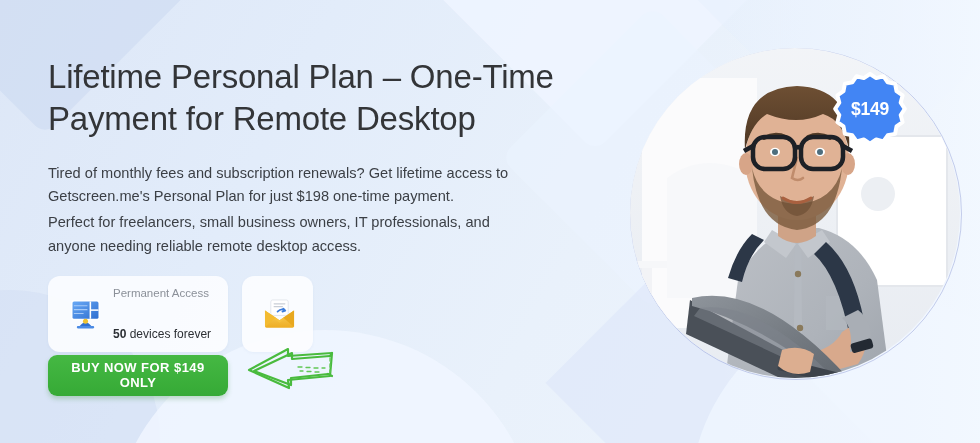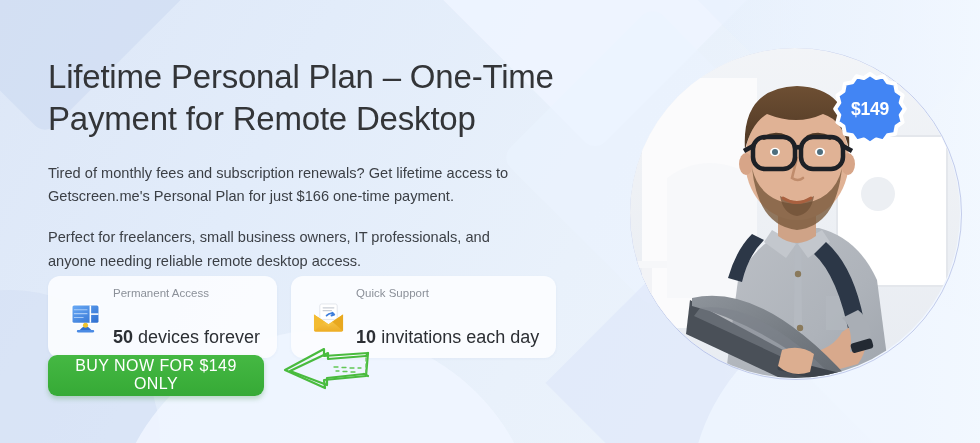--- a/index.html
+++ b/index.html
@@ -105,21 +105,21 @@
     color: #333538;
   }
   .paragraph {
     margin: 0;
     font-size: 14.6px;
     line-height: 1.62;
     color: #3b3f45;
     max-width: 470px;
   }
   .p1 { margin-top: 22px; }
-  .p2 { margin-top: 17px; max-width: 480px; }
+  .p2 { margin-top: 2px; max-width: 480px; }
 
   
   .features {
     position: absolute;
     left: 48px;
     top: 276px;
     display: flex;
     gap: 14px;
     z-index: 5;
   }
@@ -140,48 +140,48 @@
   }
   .feature-text { line-height: 1.1; }
   .feature-title {
     display: block;
     font-size: 11.5px;
     color: #8b9099;
     margin-bottom: 18px;
   }
   .feature-value {
     display: block;
-    font-size: 18px;
+    font-size: 12px;
     color: #2c2f34;
     margin-top: 28px;
   }
   .feature-value b { font-weight: 700; }
 
   
   .cta-row {
     position: absolute;
     left: 48px;
     top: 351px;
     display: flex;
     align-items: center;
     z-index: 6;
   }
   .buy-button {
     display: inline-flex;
     align-items: center;
     justify-content: center;
-    width: 216px;
+    width: 180px;
     height: 41px;
     border: none;
     border-radius: 9px;
     background: linear-gradient(180deg, #45b843 0%, #36aa36 100%);
     color: #ffffff;
     font-family: "Liberation Sans", sans-serif;
-    font-size: 16px;
-    font-weight: 400;
+    font-size: 13px;
+    font-weight: 700;
     letter-spacing: 0.45px;
     cursor: pointer;
     box-shadow: 0 3px 5px rgba(55, 140, 55, 0.28);
   }
   .arrow-doodle {
     margin-left: 16px;
     margin-top: -4px;
     display: block;
   }
 
@@ -367,21 +367,21 @@
                l6.2 4.1 7.2 -1.9 4.3 6.1 7.4 1.4 1.4 7.4 6.1 4.3 -1.9 7.2 4.1 6.2
                -4.1 6.2 1.9 7.2 -6.1 4.3 -1.4 7.4 -7.4 1.4 -4.3 6.1 -7.2 -1.9 -6.2 4.1
                -6.2 -4.1 -7.2 1.9 -4.3 -6.1 -7.4 -1.4 -1.4 -7.4 -6.1 -4.3 1.9 -7.2 -4.1 -6.2
                4.1 -6.2 -1.9 -7.2 6.1 -4.3 1.4 -7.4 7.4 -1.4 4.3 -6.1 7.2 1.9 z" fill="#4285f4" stroke="#ffffff" stroke-width="4" stroke-linejoin="round"></path>
     </svg>
     <div class="price-badge-text">$149</div>
   </div>
 
   <div class="content">
     <h1 class="headline">Lifetime Personal Plan – One-Time Payment for Remote Desktop</h1>
-    <p class="paragraph p1">Tired of monthly fees and subscription renewals? Get lifetime access to Getscreen.me's Personal Plan for just $166 one-time payment.</p>
+    <p class="paragraph p1">Tired of monthly fees and subscription renewals? Get lifetime access to Getscreen.me's Personal Plan for just $198 one-time payment.</p>
     <p class="paragraph p2">Perfect for freelancers, small business owners, IT professionals, and anyone needing reliable remote desktop access.</p>
   </div>
 
   <div class="features">
 
     <div class="feature-card">
       <svg class="feature-icon" viewBox="0 0 34 32">
         <defs>
           <linearGradient id="scrG" x1="0" y1="0" x2="1" y2="1">
             <stop offset="0%" stop-color="#69a9f5"></stop>
@@ -412,24 +412,20 @@
           </linearGradient>
         </defs>
         <rect x="8" y="2" width="18" height="16" rx="2" fill="#ffffff" stroke="#e2e6ec" stroke-width="1"></rect>
         <path d="M11.5 6 L22.5 6 M11.5 9 L20 9" stroke="#c9ced6" stroke-width="1.3" stroke-linecap="round"></path>
         <path d="M15 14 q4 -4 8 -1 l-2 -2 M23 13 l-3 1" stroke="#3d7ddb" stroke-width="1.8" fill="none" stroke-linecap="round"></path>
         <path d="M2 13 L17 23 L32 13 L32 29 q0 1.6 -1.6 1.6 L3.6 30.6 Q2 30.6 2 29 z" fill="url(#envG)"></path>
         <path d="M2 13 L17 23 L32 13 L32 15 L17 25.5 L2 15 z" fill="#f6c13c"></path>
         <path d="M2 30 L13 20.5 L2 13 z" fill="#f3bb31"></path>
         <path d="M32 30 L21 20.5 L32 13 z" fill="#e8a81f"></path>
       </svg>
-      <span class="feature-text">
-        <span class="feature-title">Quick Support</span>
-        <span class="feature-value"><b>10</b><span> invitations each day</span></span>
-      </span>
     </div>
 
   </div>
 
   <div class="cta-row">
     <button class="buy-button">BUY NOW FOR $149 ONLY</button>
     <svg class="arrow-doodle" width="92" height="52" viewBox="0 0 92 52">
       <g fill="none" stroke="#49bb3e" stroke-width="2.2" stroke-linejoin="round" stroke-linecap="round">
         <path d="M88 6 L44 9 L44 2 L5 23 L45 41 L44 33 L86 29 L88 6 Z"></path>
         <path d="M86 9 L48 12 L48 6 L10 24 L47 38 L47 31 L84 27"></path>

